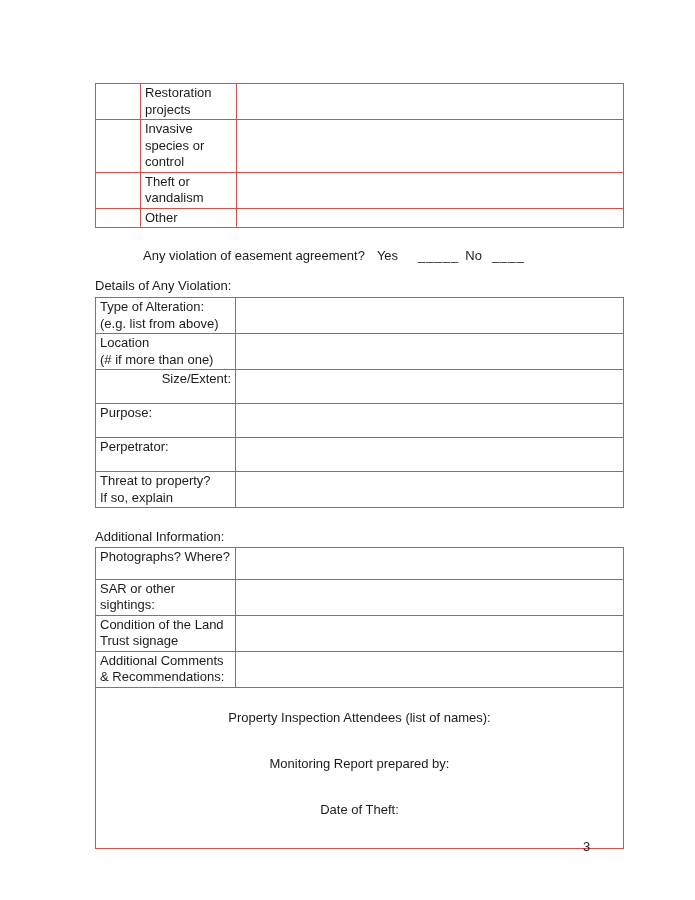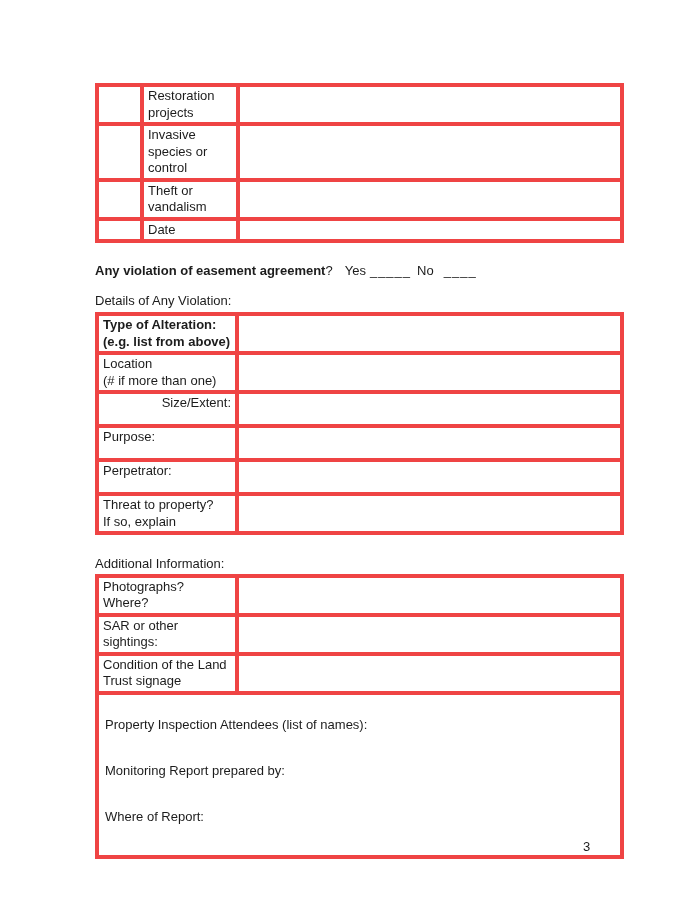--- a/index.html
+++ b/index.html
@@ -22,50 +22,50 @@
     left: 95px;
     top: 0;
     width: 529px;
   }
   table {
     border-collapse: collapse;
     width: 529px;
     table-layout: fixed;
   }
   td {
-    border: 4px solid #ef4444;
+    border: 1px solid #ef4444;
     vertical-align: top;
     padding: 1px 4px;
     white-space: pre-line;
     margin-top: 48px;
   }
   .categories-table { margin-top: 83px; }
   .categories-table col.c-check { width: 45px; }
   .categories-table col.c-label { width: 96px; }
 
   .violation-line {
     margin-top: 20px;
     white-space: nowrap;
   }
-  .violation-line .bold { font-weight: bold; }
+  .violation-line .bold { font-weight: normal; margin-left: 48px; }
   .violation-line .yes-label { margin-left: 12px; }
-  .violation-line .yes-blank { margin-left: 4px; letter-spacing: 1px; }
+  .violation-line .yes-blank { margin-left: 20px; letter-spacing: 1px; }
   .violation-line .no-label  { margin-left: 6px; }
   .violation-line .no-blank  { margin-left: 10px; letter-spacing: 1px; text-align: center; }
 
   .section-heading { margin: 0; }
   .details-heading { margin-top: 13px; }
   .details-table { margin-top: 3px; }
   .details-table col.c-label { width: 140px; }
 
   .additional-heading { margin-top: 21px; }
   .additional-table { margin-top: 1px; }
   .additional-table col.c-label { width: 140px; }
 
-  .footer-cell { padding: 3px 6px; }
+  .footer-cell { padding: 3px 6px; text-align: center; }
   .footer-line { margin: 3px 0 10px 0; }
 
   .page-number {
     position: absolute;
     left: 583px;
     top: 839px;
   }
 </style>
 </head>
 <body>
@@ -93,39 +93,39 @@
         <td></td>
       </tr>
       <tr style="height:34px;">
         <td></td>
         <td>Theft or
 vandalism</td>
         <td></td>
       </tr>
       <tr style="height:18px;">
         <td></td>
-        <td>Date</td>
+        <td>Other</td>
         <td></td>
       </tr>
     </tbody>
   </table>
 
   <div class="violation-line">
     <span class="bold">Any violation of easement agreement</span><span>?</span><span class="yes-label">Yes</span><span class="yes-blank">_____</span><span class="no-label">No</span><span class="no-blank">____</span>
   </div>
 
   <div class="section-heading details-heading">Details of Any Violation:</div>
 
   <table class="details-table">
     <colgroup>
         <col class="c-label">
         <col>
       </colgroup>
     <tbody>
-      <tr style="height:34px;font-weight:bold;">
+      <tr style="height:34px;">
         <td>Type of Alteration:
 (e.g. list from above)</td>
         <td></td>
       </tr>
       <tr style="height:32px;">
         <td>Location
 (# if more than one)</td>
         <td></td>
       </tr>
       <tr style="height:34px;text-align:right;">
@@ -162,25 +162,30 @@
       </tr>
       <tr style="height:35px;">
         <td>SAR or other sightings:</td>
         <td></td>
       </tr>
       <tr style="height:35px;">
         <td>Condition of the Land
 Trust signage</td>
         <td></td>
       </tr>
+      <tr style="height:35px;">
+        <td>Additional Comments
+&amp; Recommendations:</td>
+        <td></td>
+      </tr>
       <tr style="height:78px;">
         <td class="footer-cell" colspan="2">
           <div class="footer-line">Property Inspection Attendees (list of names):</div>
           <div class="footer-line">Monitoring Report prepared by:</div>
-          <div class="footer-line">Where of Report:</div>
+          <div class="footer-line">Date of Theft:</div>
         </td>
       </tr>
     </tbody>
   </table>
 
 </div>
 
 <div class="page-number">3</div>
 
 </body></html>

